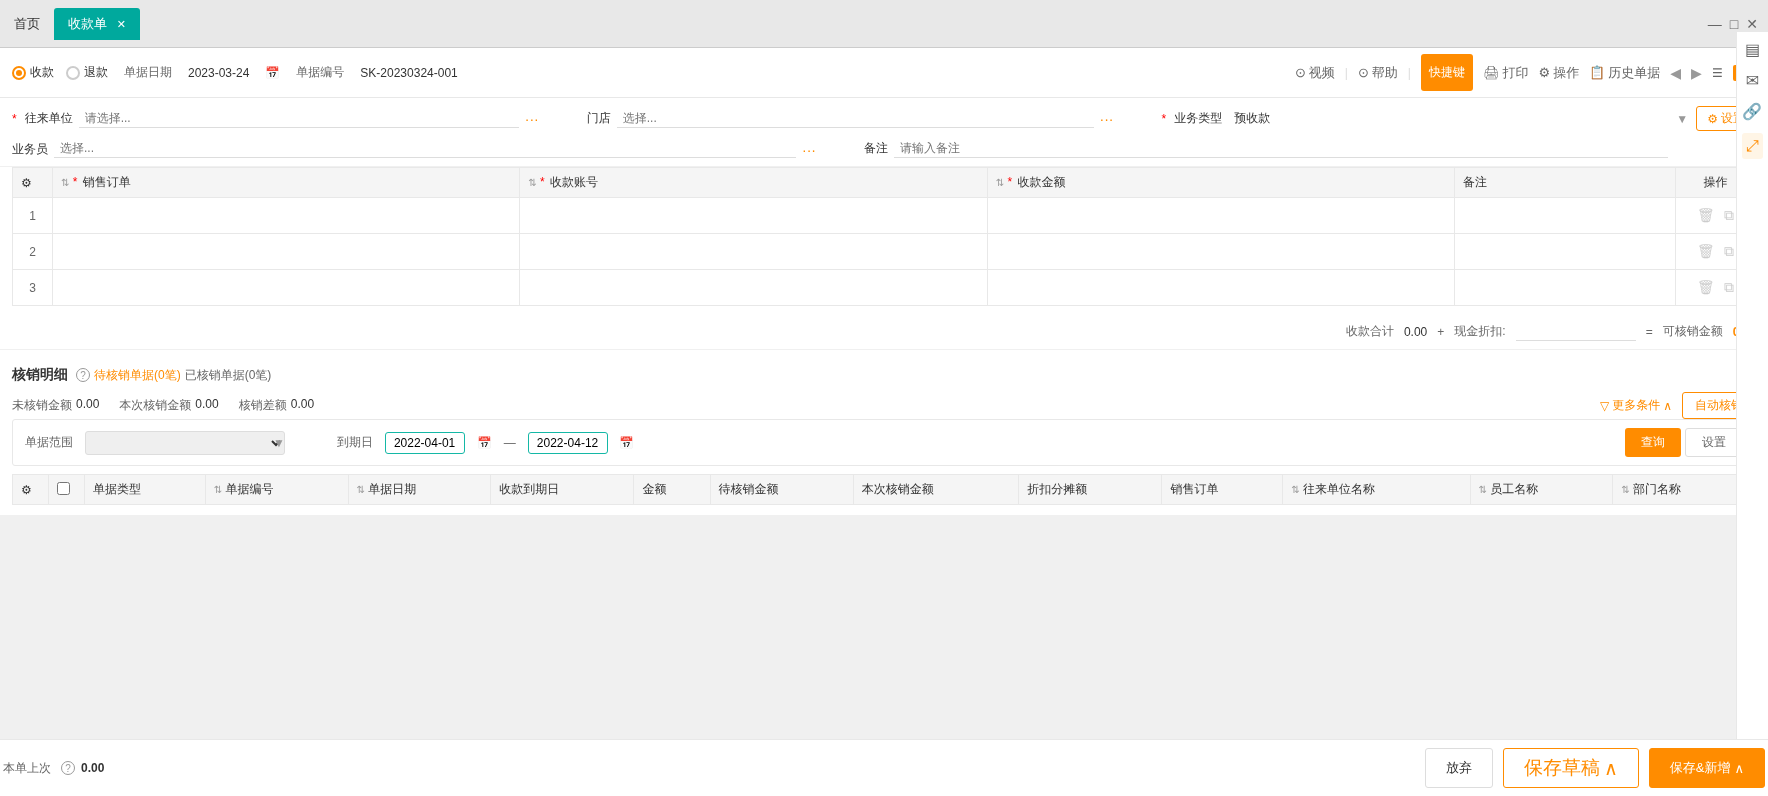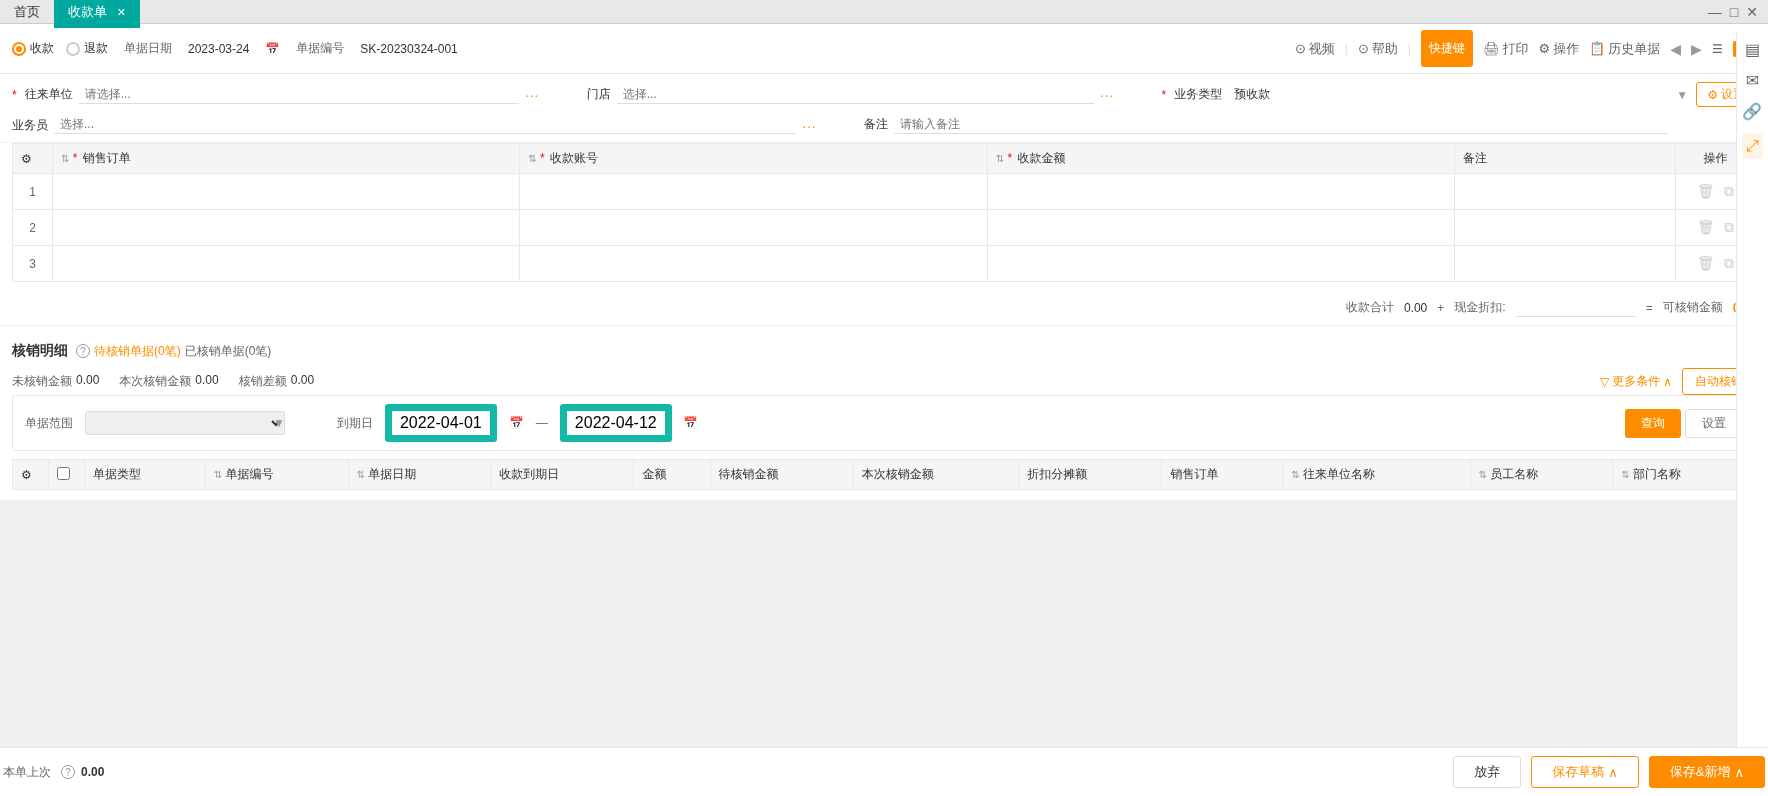--- a/index.html
+++ b/index.html
@@ -1,19 +1,19 @@
 <!DOCTYPE html>
 <html><head>
   <meta charset="utf-8">
   <style>
     * { box-sizing: border-box; margin: 0; padding: 0; }
     body { font-family: 'Microsoft YaHei', Arial, sans-serif; font-size: 12px; background: #f0f0f0; color: #333; width: 1768px; min-height: 796px; overflow: hidden; }
 
     
-    .tab-bar { display: flex; align-items: center; background: #e8e8e8; height: 24px; border-bottom: 1px solid #ccc; }
+    .tab-bar { display: flex; align-items: center; background: #e8e8e8; height: 48px; border-bottom: 1px solid #ccc; }
     .tab-item { padding: 0 14px; height: 32px; line-height: 32px; cursor: pointer; font-size: 13px; color: #333; }
     .tab-item.active { background: #00a99d; color: #fff; border-radius: 3px 3px 0 0; }
     .tab-close { margin-left: 6px; font-size: 11px; cursor: pointer; }
     .tab-bar-right { margin-left: auto; display: flex; align-items: center; gap: 8px; padding-right: 10px; }
     .tab-bar-right span { font-size: 14px; cursor: pointer; color: #666; }
 
     
     .main-content { background: #fff; margin: 0; padding: 0; }
 
     
@@ -64,37 +64,37 @@
     .recon-title { font-size: 14px; font-weight: bold; color: #333; }
     .recon-tab { color: #ff8c00; cursor: pointer; font-size: 12px; }
     .recon-tab-inactive { color: #666; cursor: pointer; font-size: 12px; }
     .info-row { display: flex; align-items: center; gap: 20px; margin-bottom: 0; }
     .info-item { display: flex; gap: 4px; }
     .info-label { color: #666; }
     .info-value { color: #333; }
     .filter-row { display: flex; align-items: center; gap: 12px; padding: 8px 0; border: 1px solid #e8e8e8; border-radius: 3px; padding: 8px 12px; background: #fff; margin-bottom: 8px; }
     .filter-label { color: #666; }
     .filter-select { border: 1px solid #ddd; border-radius: 3px; padding: 3px 8px; font-size: 12px; min-width: 200px; color: #333; }
-    .date-input { border: 7px solid #14b8a6; border-radius: 3px; padding: 3px 8px; font-size: 16px; width: 112px; }
+    .date-input { border: 1px solid #14b8a6; border-radius: 3px; padding: 3px 8px; font-size: 12px; width: 80px; }
     .date-icon { color: #666; cursor: pointer; }
     .query-btn { background: #ff8c00; color: #fff; border: none; padding: 5px 16px; border-radius: 3px; cursor: pointer; font-size: 12px; }
     .settings-btn2 { background: #fff; border: 1px solid #ddd; color: #666; padding: 5px 16px; border-radius: 3px; cursor: pointer; font-size: 12px; }
     .auto-btn { background: #fff; border: 1px solid #ff8c00; color: #ff8c00; padding: 4px 12px; border-radius: 3px; cursor: pointer; font-size: 12px; }
     .more-filter { color: #ff8c00; cursor: pointer; font-size: 12px; display: flex; align-items: center; gap: 3px; }
 
     
     .bottom-table { width: 100%; border-collapse: collapse; font-size: 12px; }
     .bottom-table th { background: #f5f5f5; border: 1px solid #e8e8e8; padding: 6px 8px; text-align: left; font-weight: normal; color: #333; }
 
     
     .footer { display: flex; align-items: center; padding: 8px 3px; background: #fff; border-top: 1px solid #e8e8e8; position: fixed; bottom: 0; left: 0; right: 0; z-index: 100; }
     .footer-left { display: flex; align-items: center; gap: 6px; }
     .footer-right { margin-left: auto; display: flex; gap: 10px; }
     .abandon-btn { background: #fff; border: 1px solid #ddd; color: #333; padding: 6px 20px; border-radius: 3px; cursor: pointer; font-size: 13px; }
-    .save-draft-btn { background: #fff; border: 1px solid #ff8c00; color: #ff8c00; padding: 6px 20px; border-radius: 3px; cursor: pointer; font-size: 13px; display: flex; align-items: center; gap: 4px; }
+    .save-draft-btn { background: #fff; border: 1px solid #ff8c00; color: #ff8c00; padding: 6px 20px; border-radius: 3px; cursor: pointer; font-size: 19px; display: flex; align-items: center; gap: 4px; }
     .save-new-btn { background: #ff8c00; border: 1px solid #ff8c00; color: #fff; padding: 6px 20px; border-radius: 3px; cursor: pointer; font-size: 13px; display: flex; align-items: center; gap: 4px; }
 
     
     .right-sidebar { position: fixed; right: 0; top: 32px; width: 32px; background: #fff; border-left: 1px solid #e8e8e8; display: flex; flex-direction: column; align-items: center; padding: 8px 0; gap: 12px; height: calc(100vh - 32px); z-index: 50; }
     .sidebar-icon { color: #666; cursor: pointer; font-size: 16px; }
     .sidebar-icon.active { color: #ff8c00; background: #fff5e6; border-radius: 3px; padding: 4px; }
 
     .chevron-btn { color: #999; cursor: pointer; font-size: 14px; }
 
     .info-circle { display: inline-flex; align-items: center; justify-content: center; width: 14px; height: 14px; border-radius: 50%; border: 1px solid #999; color: #999; font-size: 10px; cursor: pointer; margin-left: 4px; }

